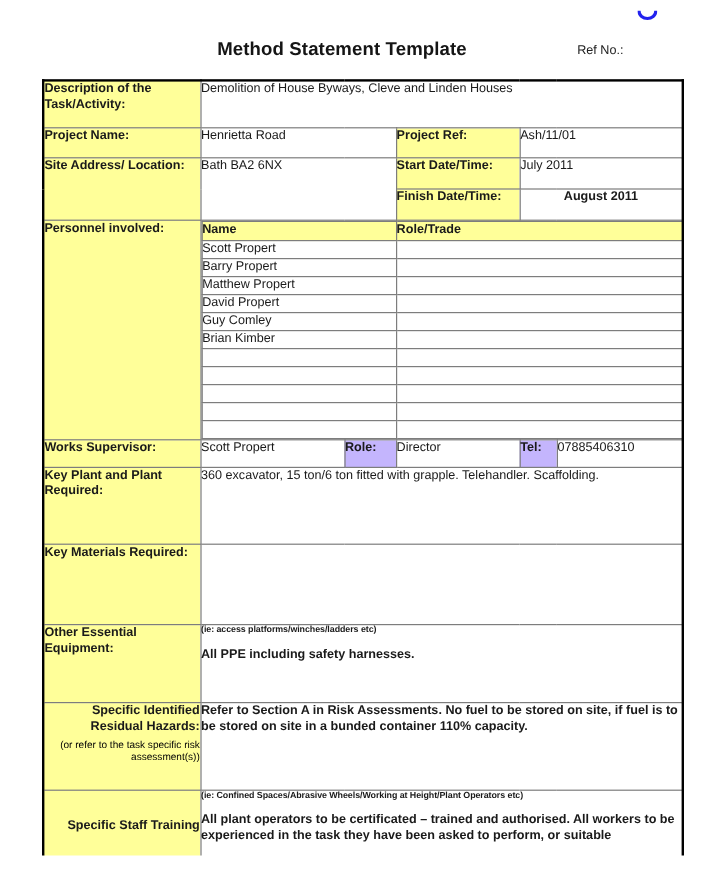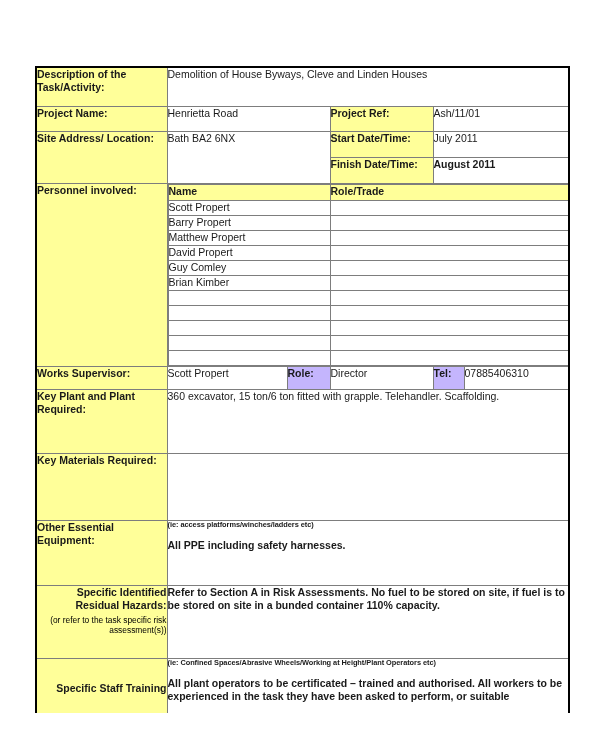--- a/index.html
+++ b/index.html
@@ -107,21 +107,21 @@
     font-size: 10.5px;
     margin-left: 43px;
   }
   .val-top {
     background: #ffffff;
     padding: 7px 8px 6px 8px;
     vertical-align: top;
     font-size: 10.5px;
     font-weight: bold;
   }
-  .val-bold { font-weight: bold; }
+  .val-bold { font-weight: bold; text-align: center; }
   .hint {
     display: block;
     font-size: 7.4px;
     color: #1a1a1a;
     line-height: 1.2;
     margin-bottom: 9px;
     letter-spacing: -0.05px;
   }
   .sublabel {
     display: block;
@@ -167,20 +167,29 @@
     vertical-align: middle;
     font-size: 10.5px;
     color: #000000;
   }
 </style>
 </head>
 <body>
 
 <div id="page-clip">
 
+  <div id="header">
+    <div id="doc-title">Method Statement Template</div>
+    <div id="ref-no">Ref No.:</div>
+    <div id="ref-mark">
+      <svg width="17" height="16" viewBox="0 0 17 16">
+        <path d="M1.5 1 C1.5 9.5, 15.5 9.5, 15.5 1" fill="none" stroke="#2222ee" stroke-width="2.6"></path>
+      </svg>
+    </div>
+  </div>
 
   <table id="ms-table">
     <colgroup>
       <col style="width:131px">
       <col style="width:120px">
       <col style="width:43px">
       <col style="width:103px">
       <col style="width:31px">
       <col style="width:105px">
     </colgroup>

